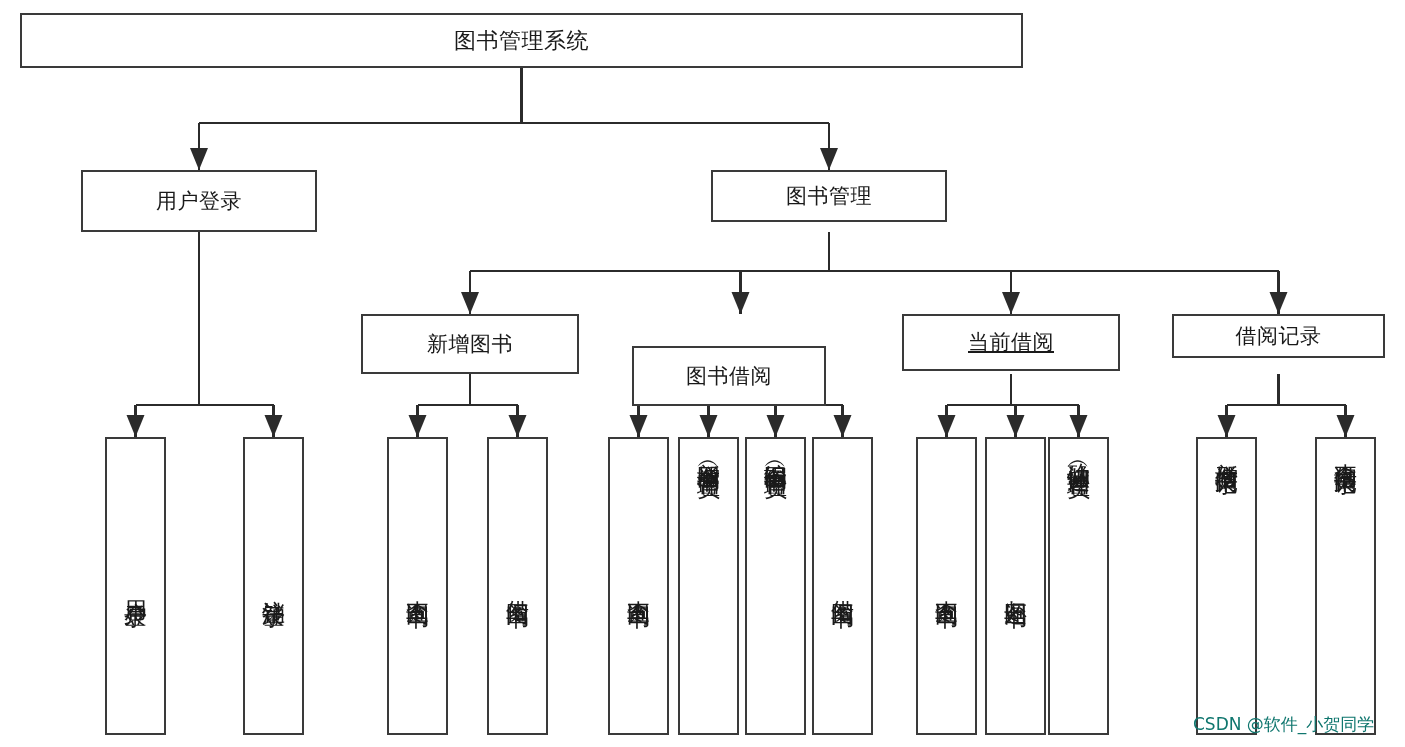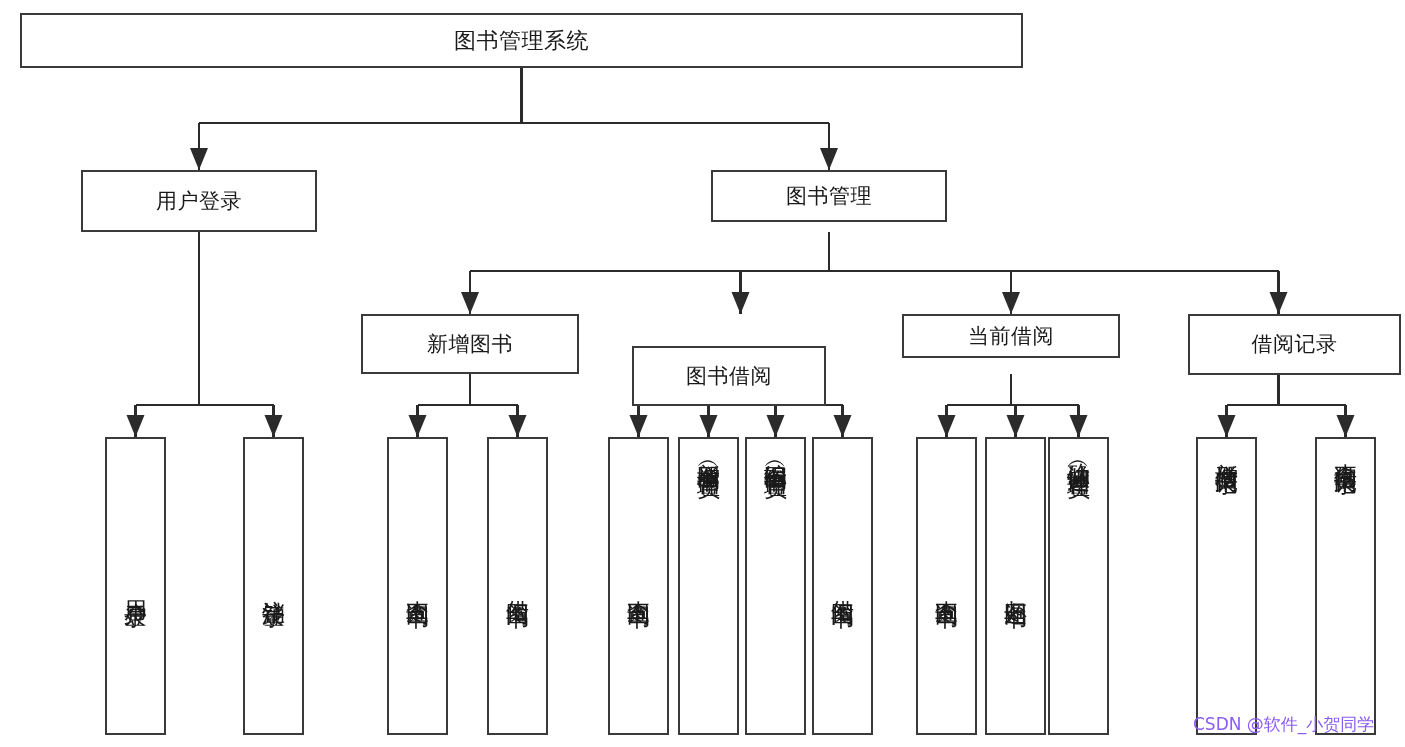--- a/index.html
+++ b/index.html
@@ -70,21 +70,21 @@
   }
   .node.vert.center {
     align-items: center;
     padding-top: 0;
   }
   #watermark {
     position: absolute;
     left: 1193px;
     top: 713px;
     font-size: 17px;
-    color: #8b5cf6;
+    color: #0f766e;
     white-space: nowrap;
     z-index: 5;
     font-family: "DejaVu Sans", "Liberation Sans", sans-serif;
   }
 </style>
 </head>
 <body>
 
 <div id="canvas">
   <svg id="edges" width="1405" height="747" viewBox="0 0 1405 747">
@@ -151,24 +151,24 @@
       </div>
       <div class="node horiz" style="left: 711px; top: 170px; width: 236px; height: 52px;">
         <span class="lbl">图书管理</span>
       </div>
       <div class="node horiz" style="left: 361px; top: 314px; width: 218px; height: 60px;">
         <span class="lbl">新增图书</span>
       </div>
       <div class="node horiz" style="left: 632px; top: 314px; width: 194px; height: 60px; margin-top: 32px;">
         <span class="lbl">图书借阅</span>
       </div>
-      <div class="node horiz" style="left: 902px; top: 314px; width: 218px; height: 44px;">
+      <div class="node horiz" style="left: 902px; top: 314px; width: 218px; height: 57px; text-decoration: underline;">
         <span class="lbl">当前借阅</span>
       </div>
-      <div class="node horiz" style="left: 1172px; top: 314px; width: 213px; height: 61px; margin-left: 16px;">
+      <div class="node horiz" style="left: 1172px; top: 314px; width: 213px; height: 44px;">
         <span class="lbl">借阅记录</span>
       </div>
       <div class="node vert center" style="left: 105px; top: 437px; width: 61px; height: 298px;">
         <span class="lbl">用户登录</span>
       </div>
       <div class="node vert center" style="left: 243px; top: 437px; width: 61px; height: 298px;">
         <span class="lbl">注销登录</span>
       </div>
       <div class="node vert center" style="left: 387px; top: 437px; width: 61px; height: 298px;">
         <span class="lbl">查询图书</span>

